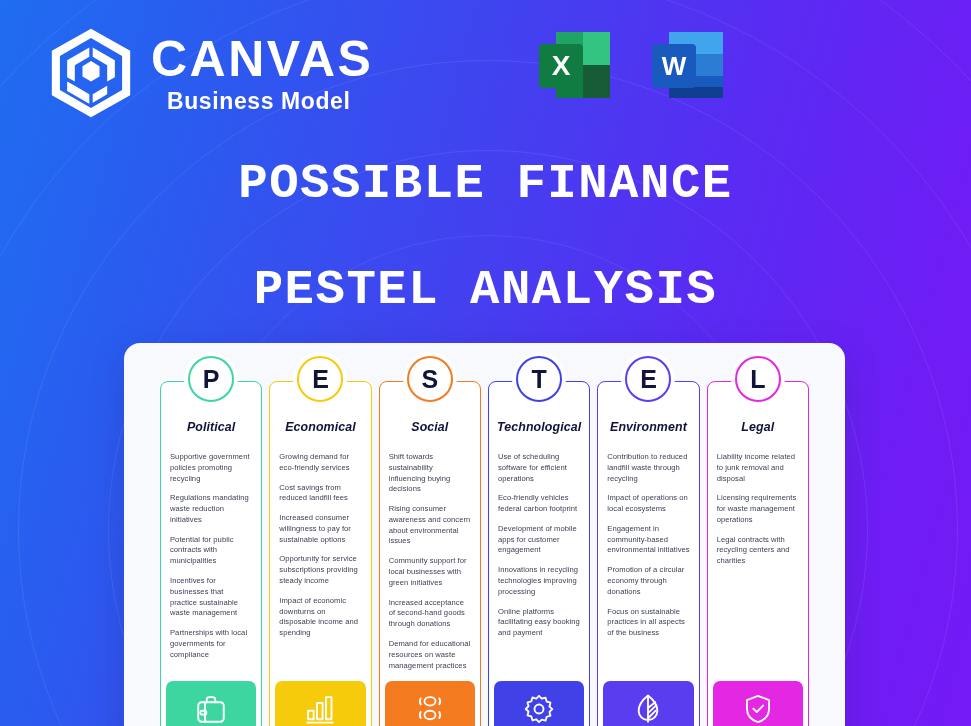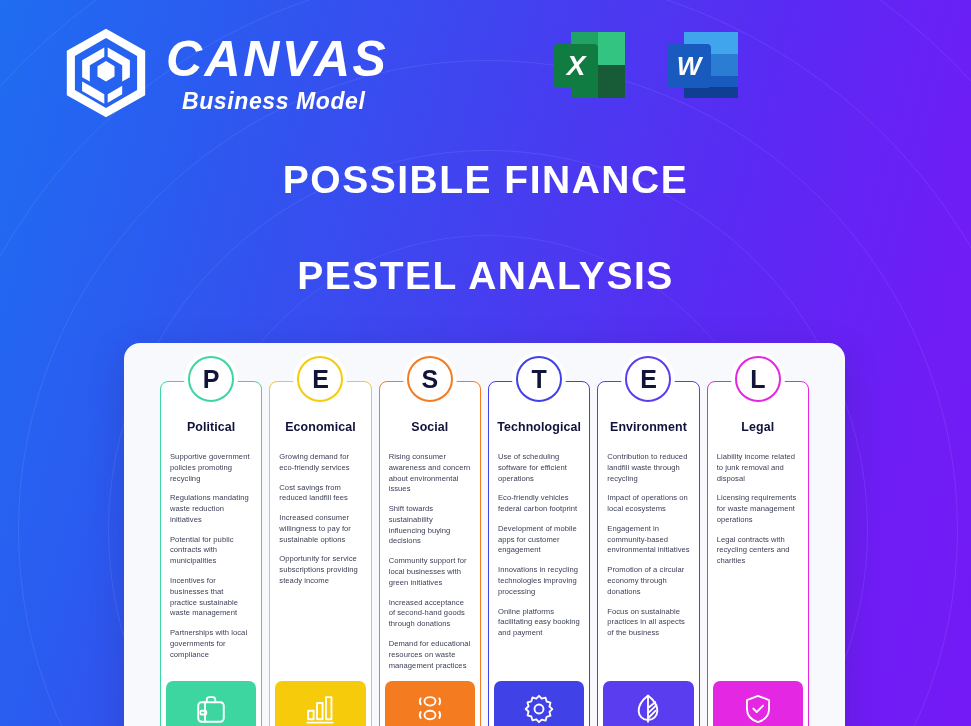--- a/index.html
+++ b/index.html
@@ -22,41 +22,41 @@
     border: 1.5px solid rgba(255,255,255,0.085);
   }
   .a1 { width: 760px;  height: 760px;  left: 108px;  top: 150px; }
   .a2 { width: 940px;  height: 940px;  left: 18px;   top: 60px;  }
   .a3 { width: 1120px; height: 1120px; left: -72px;  top: -30px; }
   .a4 { width: 1320px; height: 1320px; left: -172px; top: -130px; }
   .a5 { width: 590px;  height: 590px;  left: 193px;  top: 235px; border-color: rgba(255,255,255,0.07); }
   .a6 { width: 1540px; height: 1540px; left: -282px; top: -240px; border-color: rgba(255,255,255,0.06); }
 
   
-  .header { position: absolute; left: 15px; top: 0; width: 773px; height: 140px; font-style: italic; }
+  .header { position: absolute; left: 0; top: 0; width: 773px; height: 140px; }
   .brand { position: absolute; left: 48px; top: 27px; display: flex; align-items: center; gap: 17px; }
   .brand-mark { width: 86px; height: 92px; flex: none; }
   .brand-text { display: flex; flex-direction: column; line-height: 1; }
   .brand-title {
     font-size: 50px; font-weight: 700; color: #ffffff;
     letter-spacing: 2.5px;
   }
   .brand-sub {
     font-size: 23px; font-weight: 600; color: #ffffff;
     letter-spacing: 0.6px; margin-top: 6px; margin-left: 16px;
   }
 
   .office-icons { position: absolute; right: 43px; top: 25px; display: flex; gap: 28px; }
   .office-icon { width: 85px; height: 85px; position: relative; }
 
   
   .titles { position: absolute; left: 0; top: 160px; width: 971px; text-align: center; }
   .title-line {
-    color: #ffffff; font-weight: 700; font-size: 39px;
-    letter-spacing: 1.5px; line-height: 1.0;
+    color: #ffffff; font-weight: 700; font-size: 49px;
+    letter-spacing: 1.5px; line-height: 1.0; font-family: Liberation Mono, monospace;
   }
   .title-line.second { margin-top: 57px; }
 
   
   .panel {
     position: absolute; left: 124px; top: 343px;
     width: 721px; height: 400px;
     background: #f8f9fd;
     border-radius: 16px 16px 0 0;
     box-shadow: 0 10px 36px rgba(20,20,70,0.18);
@@ -85,20 +85,21 @@
     z-index: 3;
     box-shadow: 0 0 0 4px #ffffff;
   }
   .col-title {
     margin-top: 38px;
     text-align: center;
     font-size: 12.4px;
     font-weight: 700;
     color: #10123a;
     letter-spacing: 0.1px;
+    font-style: italic;
   }
   .bullets {
     flex: 1;
     padding: 18px 9px 6px 9px;
     display: flex; flex-direction: column; gap: 9px;
     overflow: hidden;
   }
   .bullet {
     font-size: 7.6px;
     line-height: 1.42;
@@ -202,36 +203,37 @@
           </div>
         </div>
         <div class="col" style="border-color: rgb(245, 203, 12);">
           <div class="letter-badge" style="border-color: rgb(245, 203, 12);">E</div>
           <div class="col-title">Economical</div>
           <div class="bullets">
             <div class="bullet">Growing demand for eco-friendly services</div>
             <div class="bullet">Cost savings from reduced landfill fees</div>
             <div class="bullet">Increased consumer willingness to pay for sustainable options</div>
             <div class="bullet">Opportunity for service subscriptions providing steady income</div>
+            <div class="bullet">Impact of economic downturns on disposable income and spending</div>
           </div>
           <div class="col-icon" style="background: rgb(245, 203, 12);">
             <svg viewBox="0 0 40 40" width="34" height="34" fill="none" stroke="#fff" stroke-width="2.2" stroke-linecap="round" stroke-linejoin="round">
               <rect x="6" y="22" width="6.5" height="10"></rect>
               <rect x="16.5" y="13" width="6.5" height="19"></rect>
               <rect x="27" y="6" width="6.5" height="26"></rect>
               <path d="M5 36h30"></path>
             </svg>
           </div>
         </div>
         <div class="col" style="border-color: rgb(244, 123, 32);">
           <div class="letter-badge" style="border-color: rgb(244, 123, 32);">S</div>
           <div class="col-title">Social</div>
           <div class="bullets">
+            <div class="bullet">Shift towards sustainability influencing buying decisions</div>
             <div class="bullet">Rising consumer awareness and concern about environmental issues</div>
-            <div class="bullet">Shift towards sustainability influencing buying decisions</div>
             <div class="bullet">Community support for local businesses with green initiatives</div>
             <div class="bullet">Increased acceptance of second-hand goods through donations</div>
             <div class="bullet">Demand for educational resources on waste management practices</div>
           </div>
           <div class="col-icon" style="background: rgb(244, 123, 32);">
             <svg viewBox="0 0 40 40" width="34" height="34" fill="none" stroke="#fff" stroke-width="2.2" stroke-linecap="round" stroke-linejoin="round">
               <ellipse cx="20" cy="11" rx="6.5" ry="5"></ellipse>
               <path d="M9 7.5a7 7 0 0 0 0 7M31 7.5a7 7 0 0 1 0 7"></path>
               <ellipse cx="20" cy="27" rx="6.5" ry="5"></ellipse>
               <path d="M9 23.5a7 7 0 0 0 0 7M31 23.5a7 7 0 0 1 0 7"></path>

